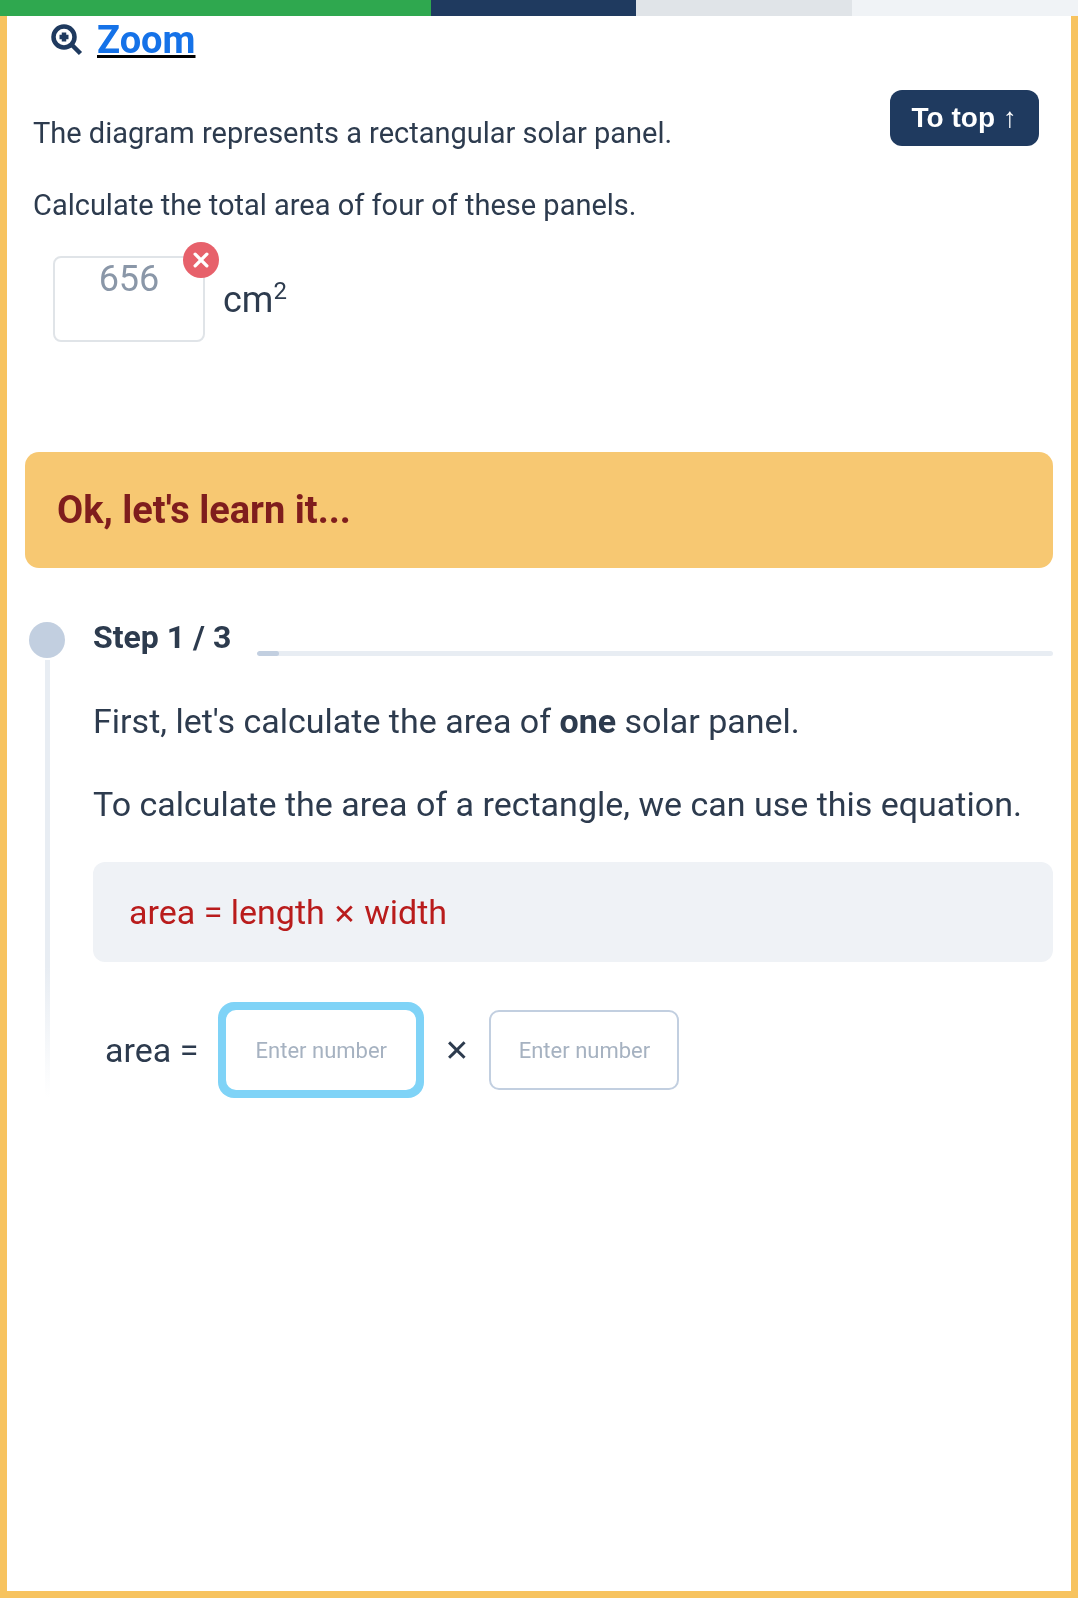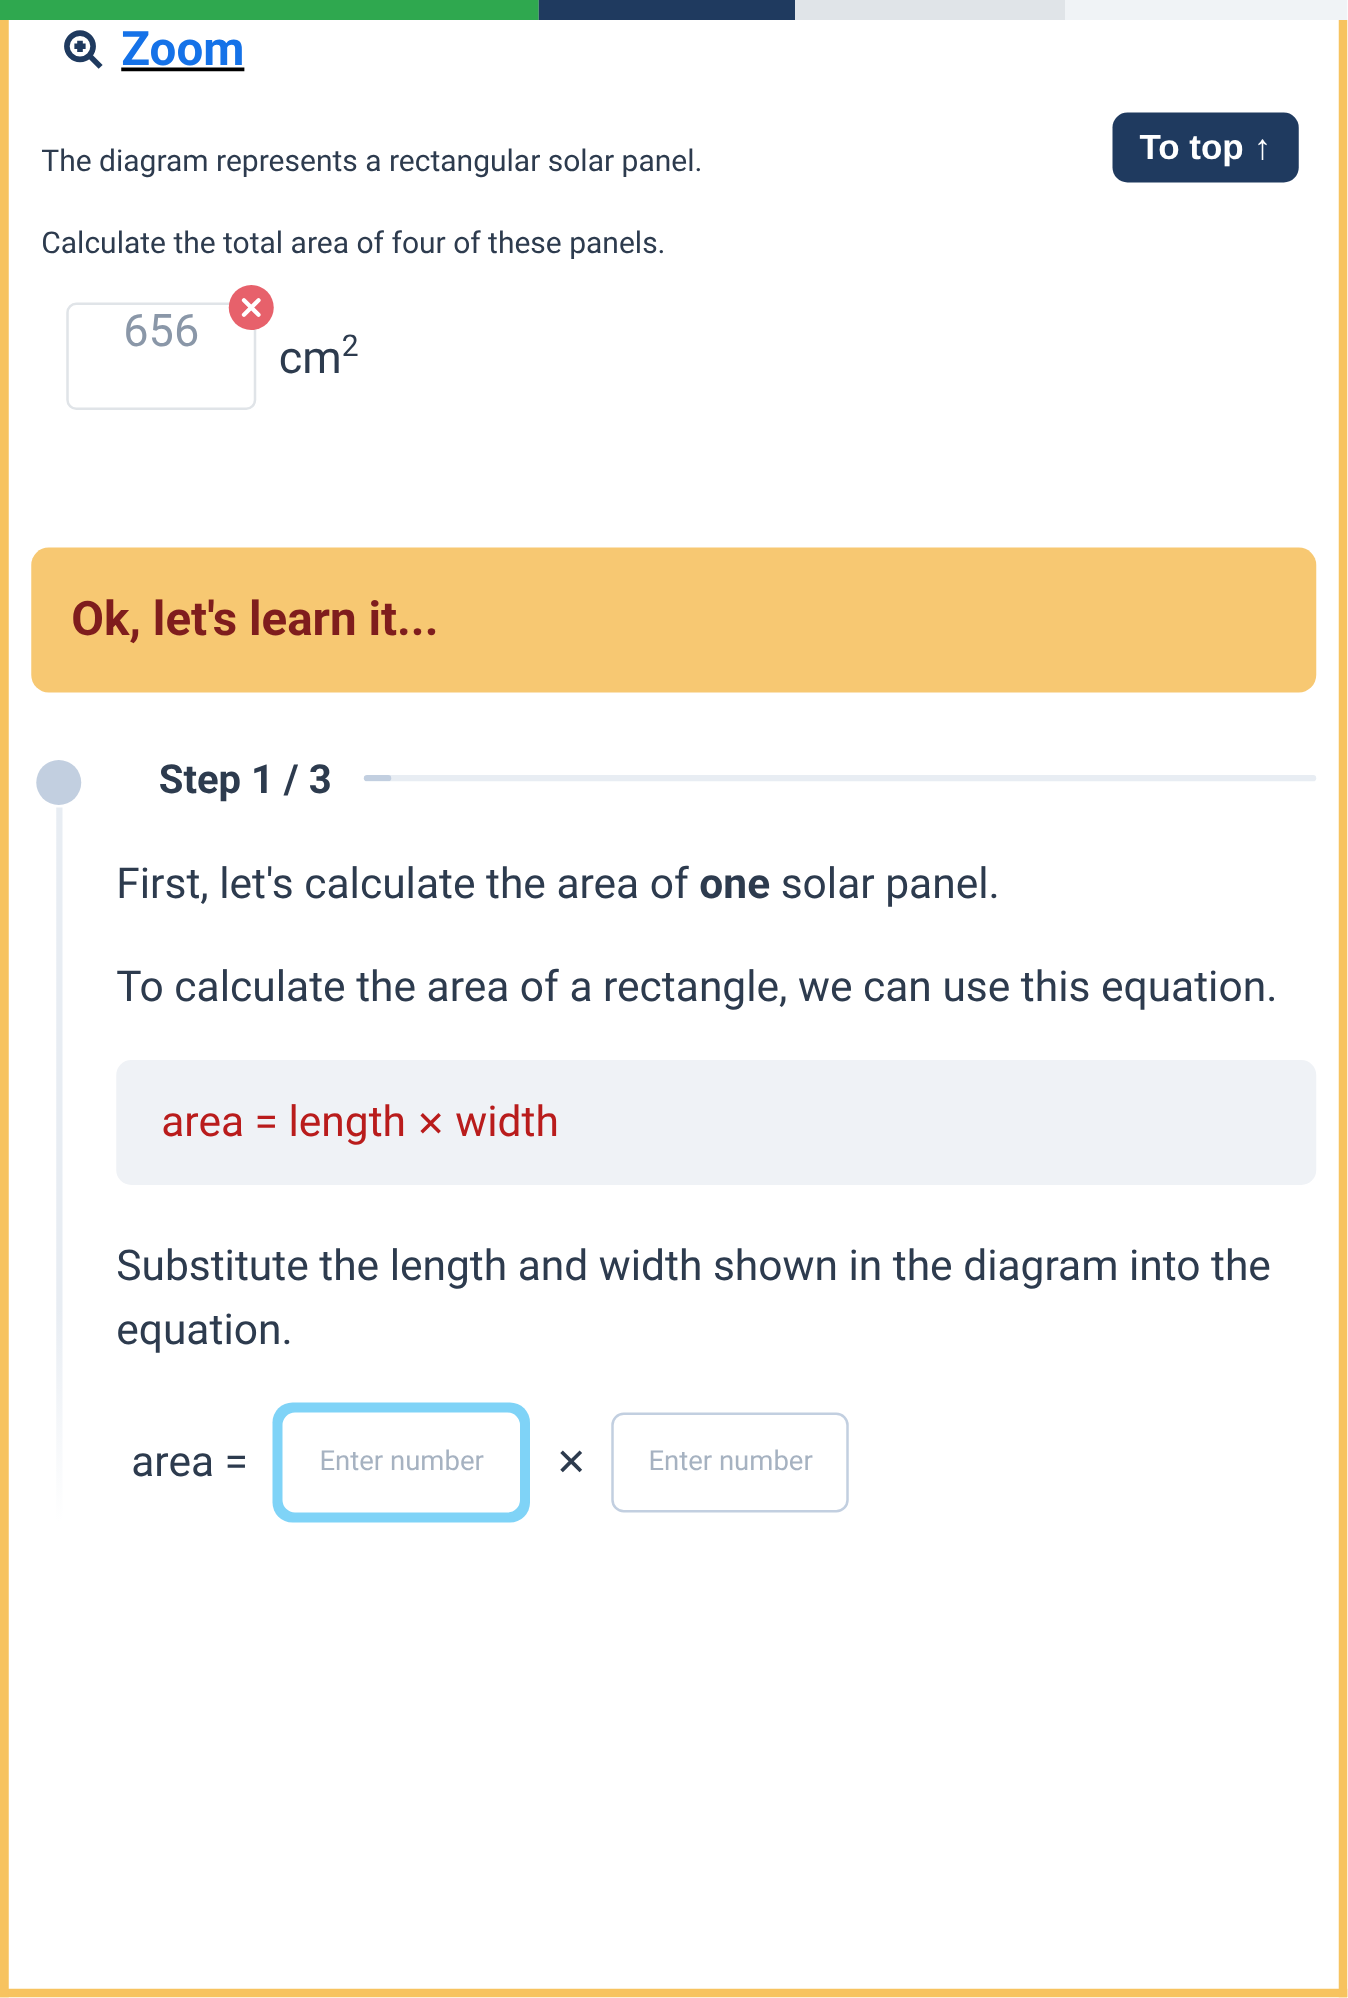--- a/index.html
+++ b/index.html
@@ -93,21 +93,21 @@
     }
     .to-top-btn .arrow {
       font-size: 28px;
       font-weight: bold;
     }
     .question-section {
       padding: 50px 8px 0 8px;
       color: #2d3b4e;
     }
     .question-line {
-      font-size: 24px;
+      font-size: 29px;
       line-height: 1.45;
       margin-bottom: 30px;
     }
     .answer-row {
       display: flex;
       align-items: center;
       gap: 18px;
       padding-left: 20px;
       position: relative;
       margin-top: 28px;
@@ -182,24 +182,23 @@
       flex: 1;
       background: linear-gradient(to bottom, #e8edf3 0%, #e8edf3 70%, rgba(232,237,243,0) 100%);
       margin-top: 2px;
     }
     .step-content {
       flex: 1;
       color: #2d3b4e;
     }
     .step-header {
       display: flex;
-      align-items: center;
+      align-items: flex-end;
       gap: 26px;
       margin-bottom: 40px;
-      margin-left: 34px;
     }
     .step-title {
       font-size: 32px;
       font-weight: 700;
     }
     .step-divider {
       flex: 1;
       height: 5px;
       border-radius: 3px;
       background: #e8edf3;
@@ -343,21 +342,20 @@
       <p class="step-line">
         <span>First, let's calculate the area of </span><b>one</b><span> solar panel.</span>
       </p>
 
       <p class="step-line">To calculate the area of a rectangle, we can use this equation.</p>
 
       <div class="formula-box">
         <span>area</span><span> = </span><span>length</span><span class="times">✕</span><span>width</span>
       </div>
 
-      <p class="step-line">Substitute the length and width shown in the diagram into the equation.</p>
 
       <div class="equation-row">
         <span class="equation-label">area =</span>
         <span class="num-input-focus-wrap">
           <input class="num-input" placeholder="Enter number" style="">
         </span>
         <span class="mult-sign">✕</span>
         <input class="num-input" placeholder="Enter number" style="">
       </div>
     </div>

